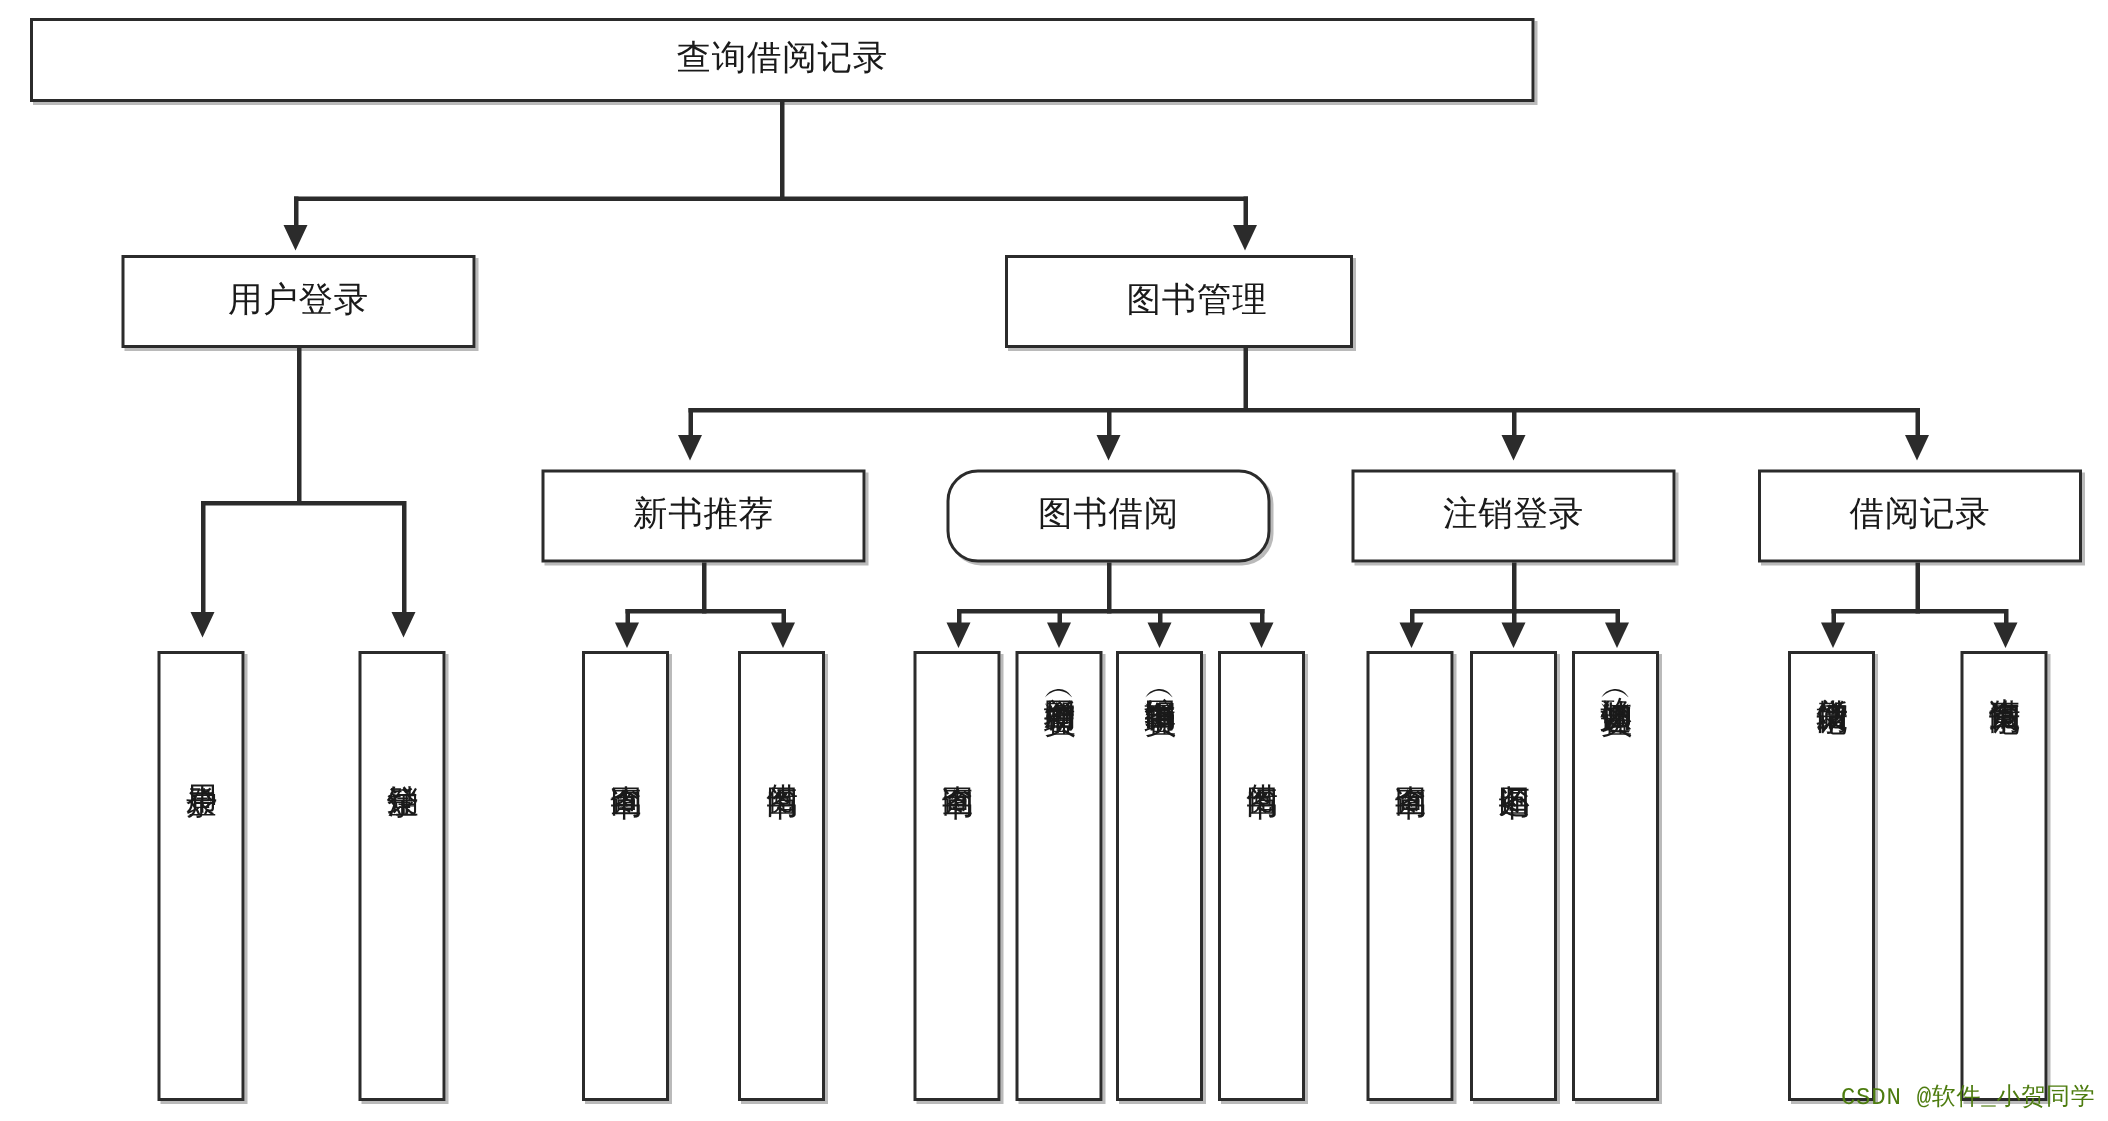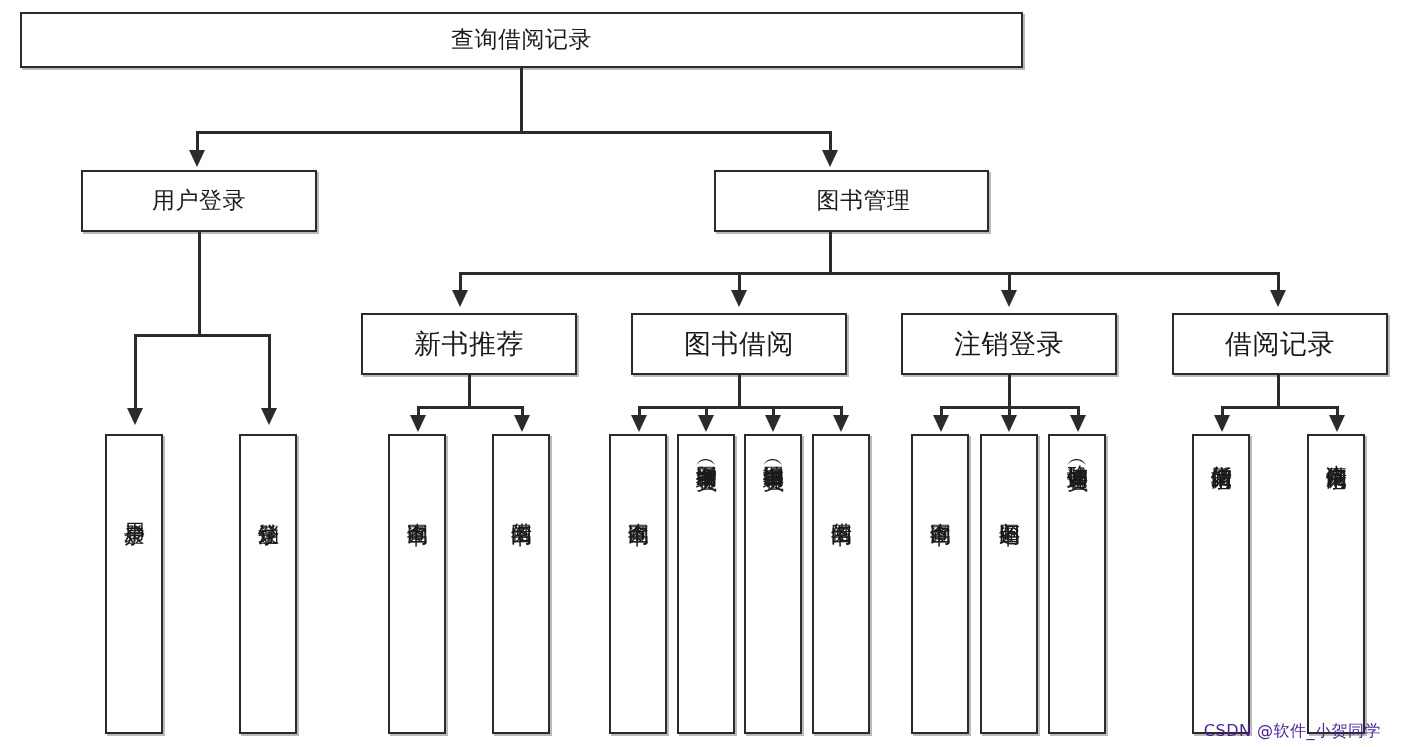--- a/index.html
+++ b/index.html
@@ -27,21 +27,21 @@
     align-items: center;
     justify-content: center;
     color: #1a1a1a;
   }
   .node.h {
     font-size: 23px;
     letter-spacing: 0.5px;
     line-height: 1.2;
   }
   .node.h.small {
-    font-size: 27px;
+    font-size: 23px;
   }
   .node.leaf {
     align-items: flex-start;
     justify-content: center;
     padding-top: 8px;
     border-width: 2.5px;
   }
   .node.leaf .vtext {
     writing-mode: vertical-rl;
     text-orientation: upright;
@@ -66,26 +66,27 @@
   .arrow {
     position: absolute;
     width: 0;
     height: 0;
     border-left: 8px solid transparent;
     border-right: 8px solid transparent;
     border-top: 17px solid #2b2b2b;
   }
   #watermark {
     position: absolute;
-    right: 24px;
+    right: 8px;
     bottom: 5px;
     font-size: 16px;
-    color: #4c1d95;
+    color: #4d7c0f;
     white-space: nowrap;
     letter-spacing: 0.5px;
+    font-family: Liberation Mono, monospace;
   }
 </style>
 </head>
 <body>
 
 <div id="canvas">
 
   <div class="node h" style="left:20px; top:12px; width:1003px; height:56px;">
     <span>查询借阅记录</span>
   </div>
@@ -95,21 +96,21 @@
   <div class="edge hz" style="left:196px; top:131px; width:636px; height:2.5px;"></div>
 
   <div class="edge v" style="left:196px; top:131px; width:2.5px; height:23px;"></div>
   <div class="arrow" style="left:189px; top:150px;"></div>
   <div class="edge v" style="left:829px; top:131px; width:2.5px; height:23px;"></div>
   <div class="arrow" style="left:822px; top:150px;"></div>
 
   <div class="node h" style="left:81px; top:170px; width:236px; height:62px;">
     <span>用户登录</span>
   </div>
-  <div class="node h" style="left:714px; top:170px; width:275px; height:62px;padding-left:24px;">
+  <div class="node h" style="left:670px; top:170px; width:232px; height:62px;padding-left:24px;">
     <span>图书管理</span>
   </div>
 
   <div class="edge v" style="left:198px; top:232px; width:2.5px; height:104px;"></div>
   <div class="edge hz" style="left:134px; top:334px; width:136px; height:2.5px;"></div>
   <div class="edge v" style="left:134px; top:334px; width:2.5px; height:78px;"></div>
   <div class="arrow" style="left:127px; top:408px;"></div>
   <div class="edge v" style="left:268px; top:334px; width:2.5px; height:78px;"></div>
   <div class="arrow" style="left:261px; top:408px;"></div>
 
@@ -120,21 +121,21 @@
   <div class="edge v" style="left:738px; top:272px; width:2.5px; height:22px;"></div>
   <div class="arrow" style="left:731px; top:290px;"></div>
   <div class="edge v" style="left:1008px; top:272px; width:2.5px; height:22px;"></div>
   <div class="arrow" style="left:1001px; top:290px;"></div>
   <div class="edge v" style="left:1277px; top:272px; width:2.5px; height:22px;"></div>
   <div class="arrow" style="left:1270px; top:290px;"></div>
 
   <div class="node h small" style="left:361px; top:313px; width:216px; height:62px;">
     <span>新书推荐</span>
   </div>
-  <div class="node h small" style="left:631px; top:313px; width:216px; height:62px;">
+  <div class="node h small" style="left:631px; top:313px; width:216px; height:62px;border-radius:21px;">
     <span>图书借阅</span>
   </div>
   <div class="node h small" style="left:901px; top:313px; width:216px; height:62px;">
     <span>注销登录</span>
   </div>
   <div class="node h small" style="left:1172px; top:313px; width:216px; height:62px;">
     <span>借阅记录</span>
   </div>
 
   <div class="edge v" style="left:468px; top:375px; width:2.5px; height:34px;"></div>

